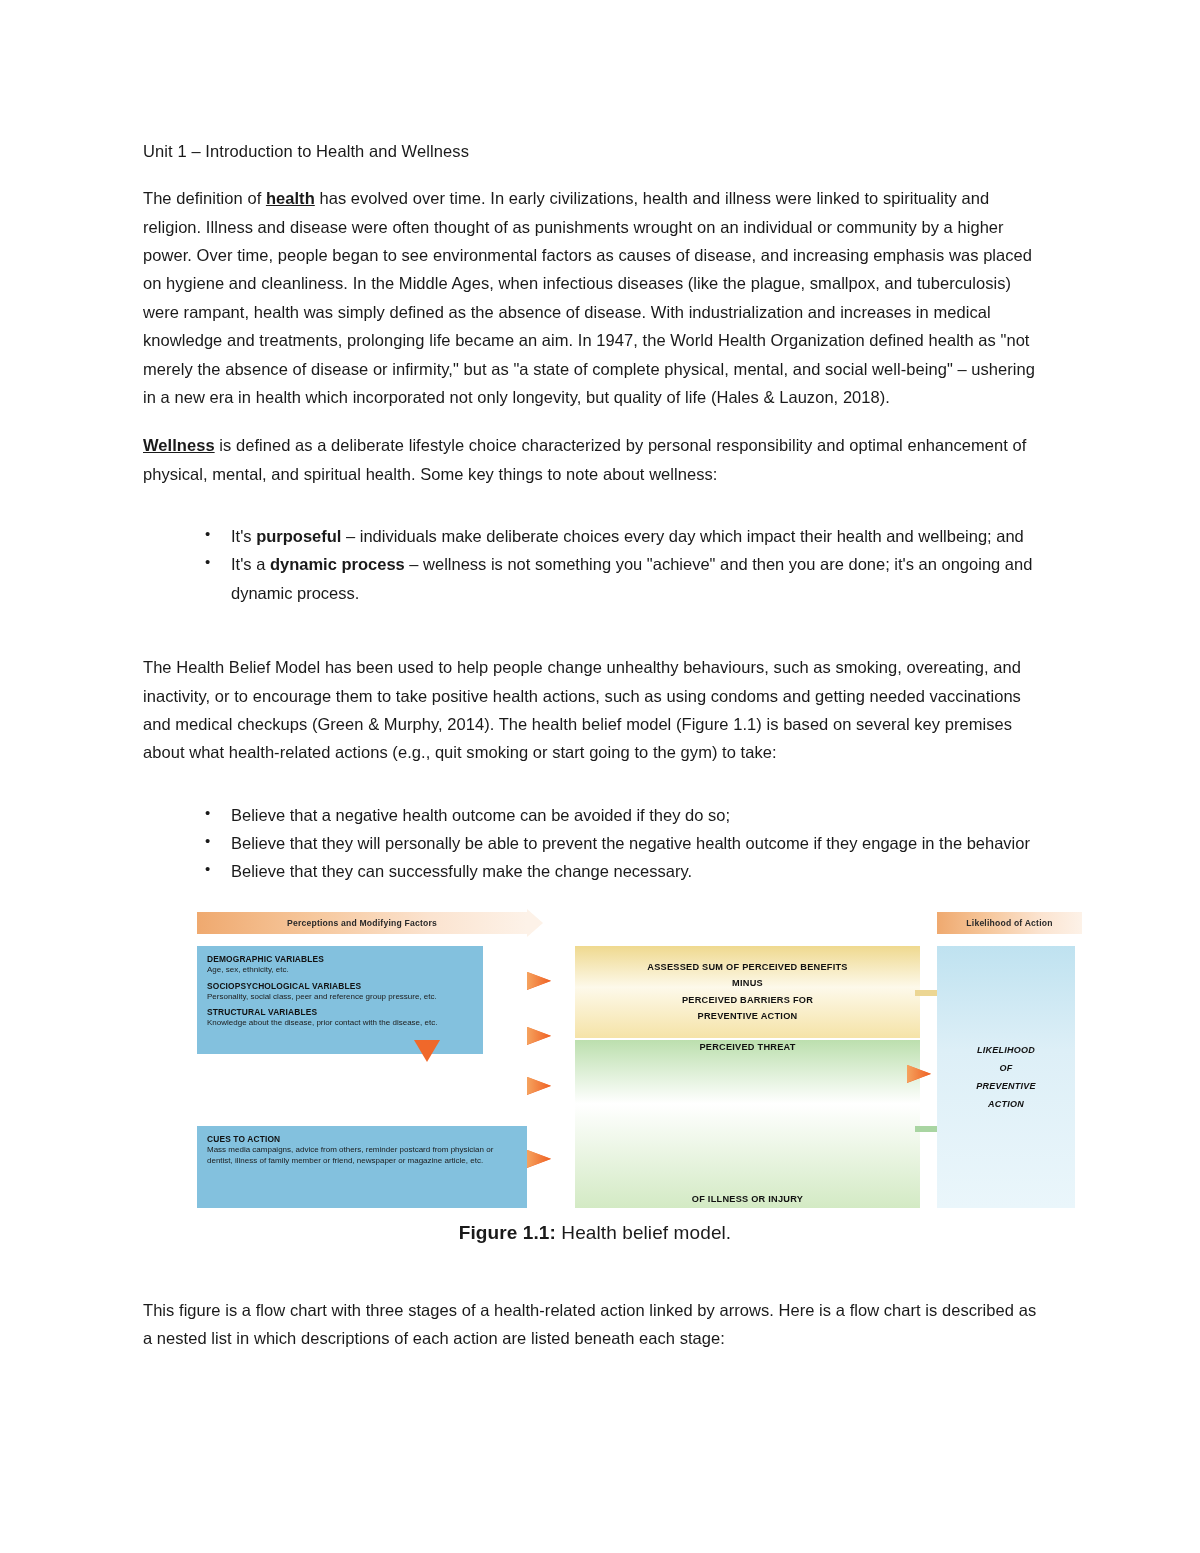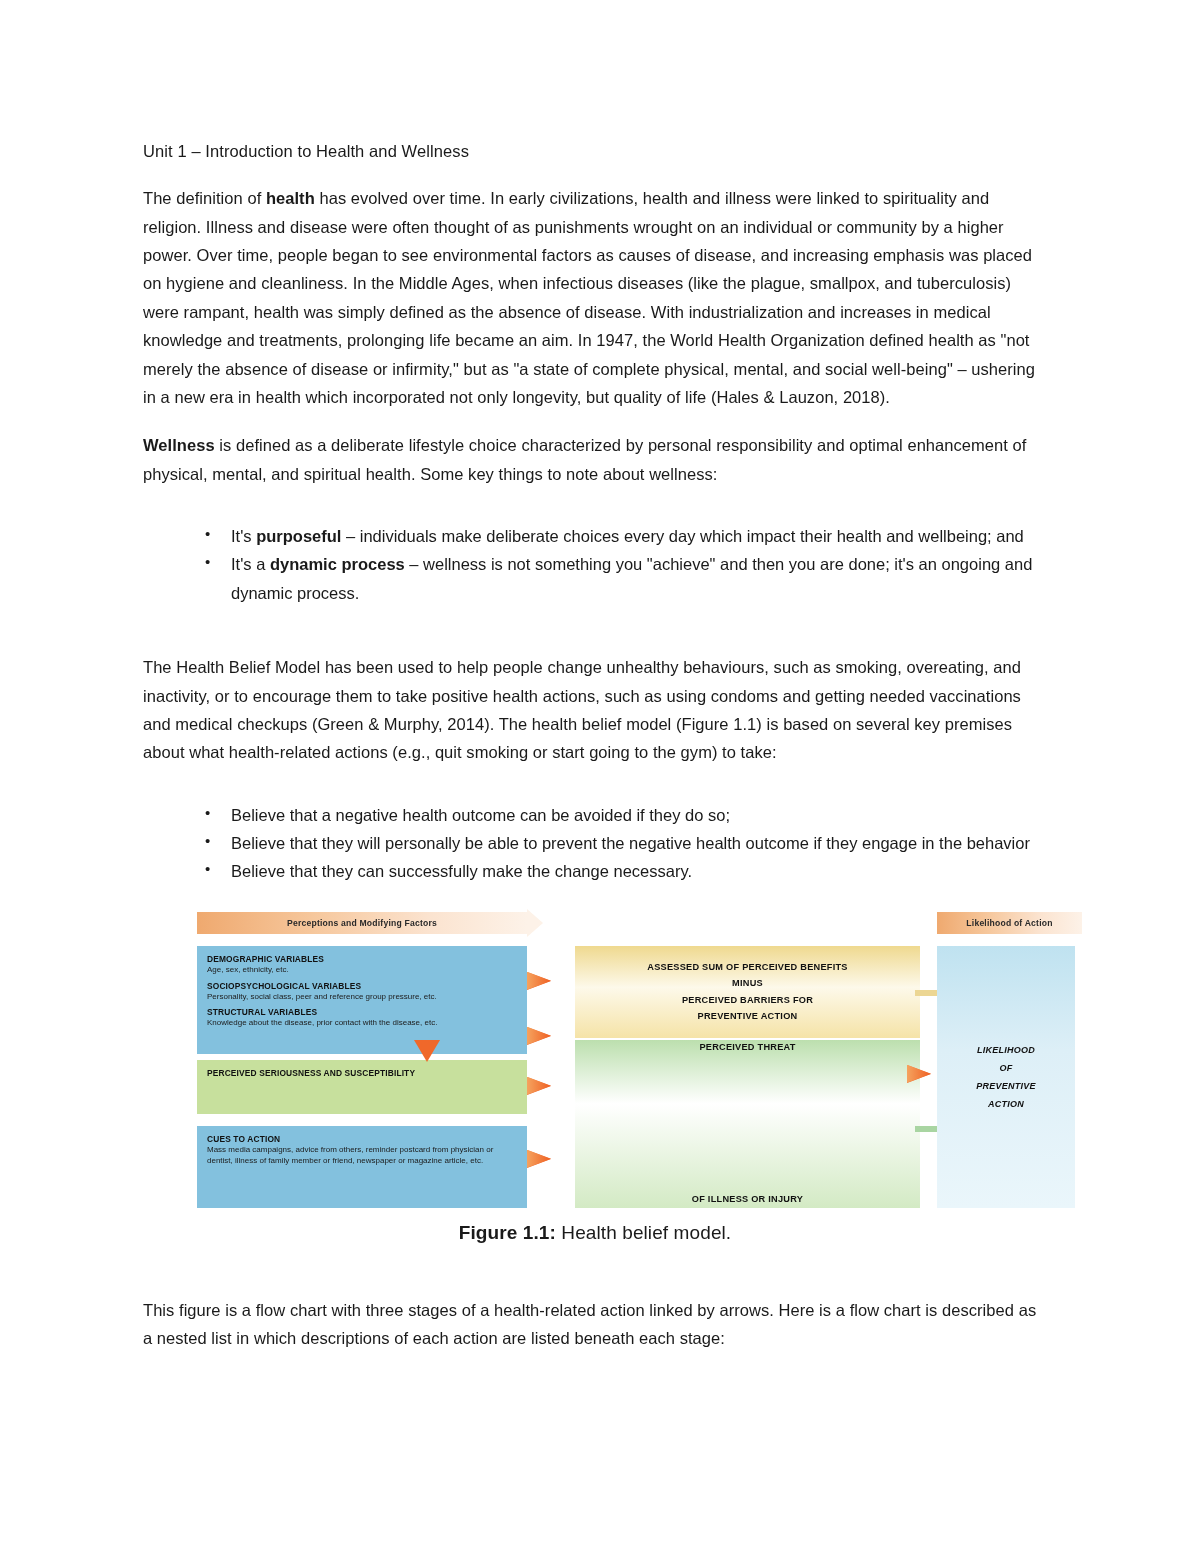--- a/index.html
+++ b/index.html
@@ -38,21 +38,21 @@
   }
   h1.doc-title .b { font-weight: 400; }
 
   p.para {
     font-size: 16.5px;
     line-height: 1.72;
     margin: 0 0 20px 0;
     text-align: left;
     letter-spacing: 0.05px;
   }
-  p.para .b { font-weight: 700; }
+  p.para .b { font-weight: 700; text-decoration: underline; }
 
   ul.bullets {
     margin: 0 0 20px 0;
     padding-left: 62px;
     list-style: none;
   }
   ul.bullets li {
     font-size: 16.5px;
     line-height: 1.72;
     margin: 0 0 0 0;
@@ -124,21 +124,21 @@
 
   
   .box {
     position: absolute;
     box-sizing: border-box;
     padding: 8px 10px;
   }
   .blue  { background: #83c1de; }
   .green { background: #c7e09d; }
 
-  #box-demo { left: 8px;  top: 36px; width: 330px; height: 108px; }
+  #box-demo { left: 8px;  top: 36px; width: 286px; height: 108px; }
   #box-ps   { left: 8px;  top: 150px; width: 330px; height: 54px; }
   #box-cues { left: 8px;  top: 216px; width: 330px; height: 82px; }
 
   .bhead {
     font-size: 8.4px;
     font-weight: 700;
     color: #111;
     letter-spacing: 0.15px;
     line-height: 1.32;
     margin: 0;
@@ -301,23 +301,20 @@
 
         <div class="box blue" id="box-demo">
           <p class="bhead">DEMOGRAPHIC VARIABLES</p>
           <p class="bsub">Age, sex, ethnicity, etc.</p>
           <p class="bhead">SOCIOPSYCHOLOGICAL VARIABLES</p>
           <p class="bsub">Personality, social class, peer and reference group pressure, etc.</p>
           <p class="bhead">STRUCTURAL VARIABLES</p>
           <p class="bsub">Knowledge about the disease, prior contact with the disease, etc.</p>
         </div>
 
-        <div class="box green" id="box-ps">
-          <p class="bhead">PERCEIVED SERIOUSNESS AND SUSCEPTIBILITY</p>
-        </div>
 
         <div class="box blue" id="box-cues">
           <p class="bhead">CUES TO ACTION</p>
           <p class="bsub">Mass media campaigns, advice from others, reminder postcard from physician or dentist, illness of family member or friend, newspaper or magazine article, etc.</p>
         </div>
 
         <div id="box-benefits">
           <div class="mtext">ASSESSED SUM OF PERCEIVED BENEFITS</div>
           <div class="mtext">MINUS</div>
           <div class="mtext">PERCEIVED BARRIERS FOR</div>

